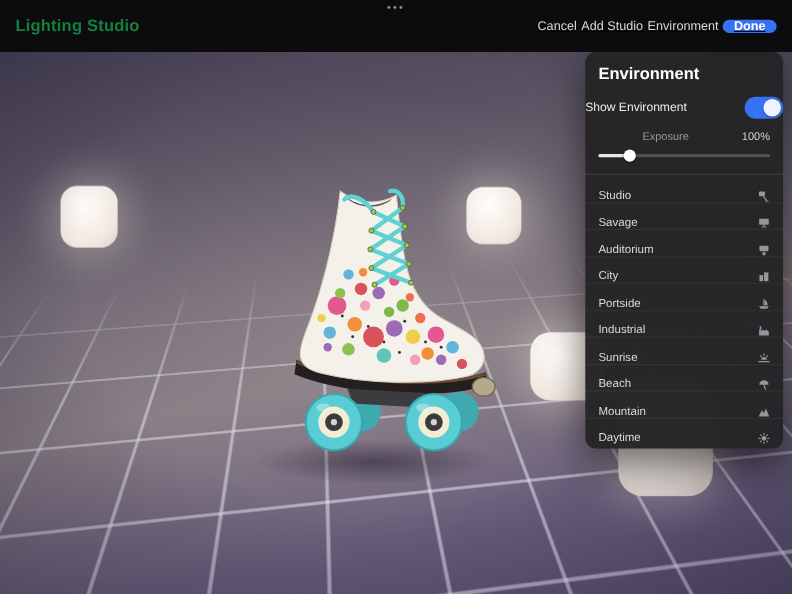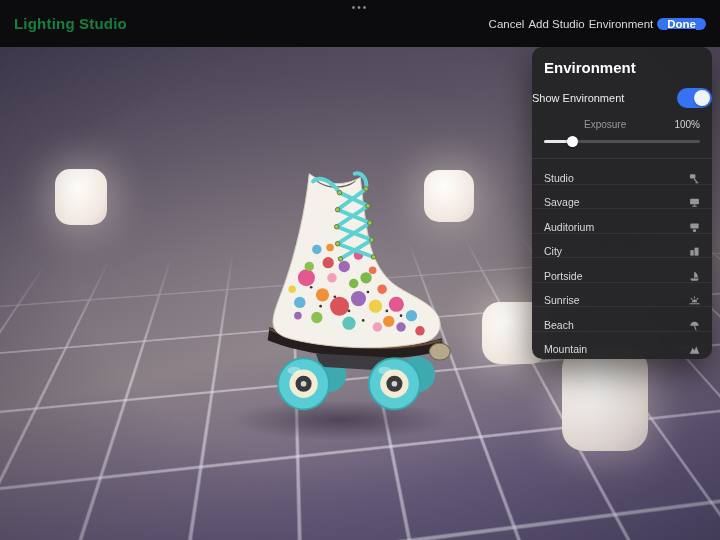--- a/index.html
+++ b/index.html
@@ -268,20 +268,29 @@
           <span>Portside</span>
           <span class="icon">
               <svg width="11" height="11" viewBox="0 0 12 12">
                 <path d="M6.4 1.2c2.3 1.4 3.2 3.6 3.3 5.8H6.4z" fill="currentColor"></path>
                 <rect x="5.4" y="1.2" width=".9" height="7" fill="currentColor"></rect>
                 <path d="M1.2 8.2h9.6l-1.6 2.3H2.8z" fill="currentColor"></path>
               </svg>
             </span>
         </div>
         <div class="option-row">
+          <span>Industrial</span>
+          <span class="icon">
+              <svg width="11" height="11" viewBox="0 0 12 12">
+                <path d="M1.2 10.8V4.6l3 2V4.6l3 2V4.6l3.6 2.2v4z" fill="currentColor"></path>
+                <rect x="1.8" y="1.8" width="1.6" height="3.4" fill="currentColor"></rect>
+              </svg>
+            </span>
+        </div>
+        <div class="option-row">
           <span>Sunrise</span>
           <span class="icon">
               <svg width="11" height="11" viewBox="0 0 12 12">
                 <path d="M3.2 7.8a2.8 2.8 0 0 1 5.6 0z" fill="currentColor"></path>
                 <path d="M1 9.5h10" stroke="currentColor" stroke-width="1.2" stroke-linecap="round"></path>
                 <path d="M6 1.8v1.5M2.3 3.7l1.1 1.1M9.7 3.7 8.6 4.8" stroke="currentColor" stroke-width="1.1" stroke-linecap="round"></path>
               </svg>
             </span>
         </div>
         <div class="option-row">
@@ -291,19 +300,28 @@
                 <path d="M1.4 6.4A4.6 4.6 0 0 1 10.6 6.4Z" fill="currentColor"></path>
                 <path d="M6 6.4 7.6 10.8" stroke="currentColor" stroke-width="1.2" stroke-linecap="round"></path>
               </svg>
             </span>
         </div>
         <div class="option-row">
           <span>Mountain</span>
           <span class="icon">
               <svg width="11" height="11" viewBox="0 0 12 12">
                 <path d="M.8 10.5 4 4l1.8 3L8 2.6l3.2 7.9z" fill="currentColor"></path>
+              </svg>
+            </span>
+        </div>
+        <div class="option-row">
+          <span>Daytime</span>
+          <span class="icon">
+              <svg width="11" height="11" viewBox="0 0 12 12">
+                <circle cx="6" cy="6" r="2.3" fill="currentColor"></circle>
+                <path d="M6 1v1.3M6 9.7V11M1 6h1.3M9.7 6H11M2.5 2.5l.9.9M8.6 8.6l.9.9M9.5 2.5l-.9.9M3.4 8.6l-.9.9" stroke="currentColor" stroke-width="1.1" stroke-linecap="round"></path>
               </svg>
             </span>
         </div>
       </div>
     </div>
   </div>
 </div>
 
 </body></html>

